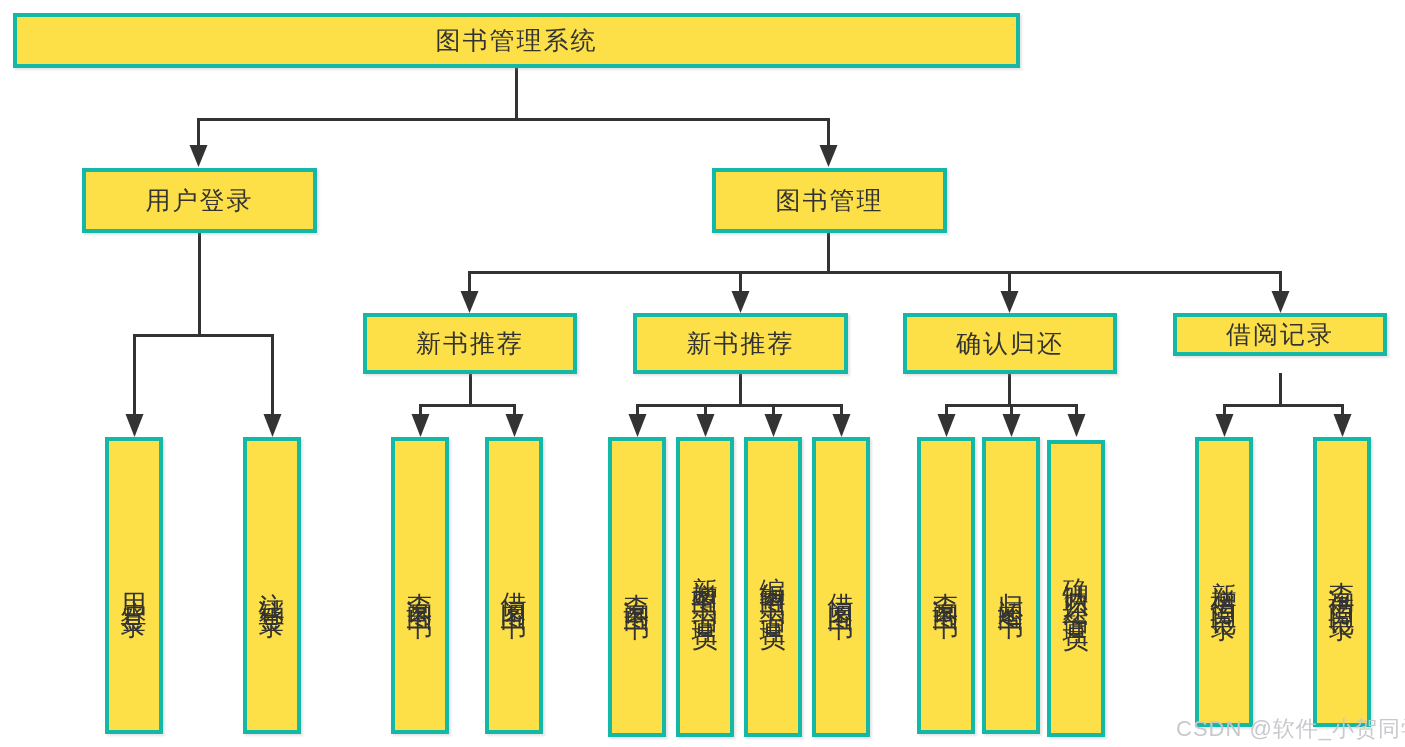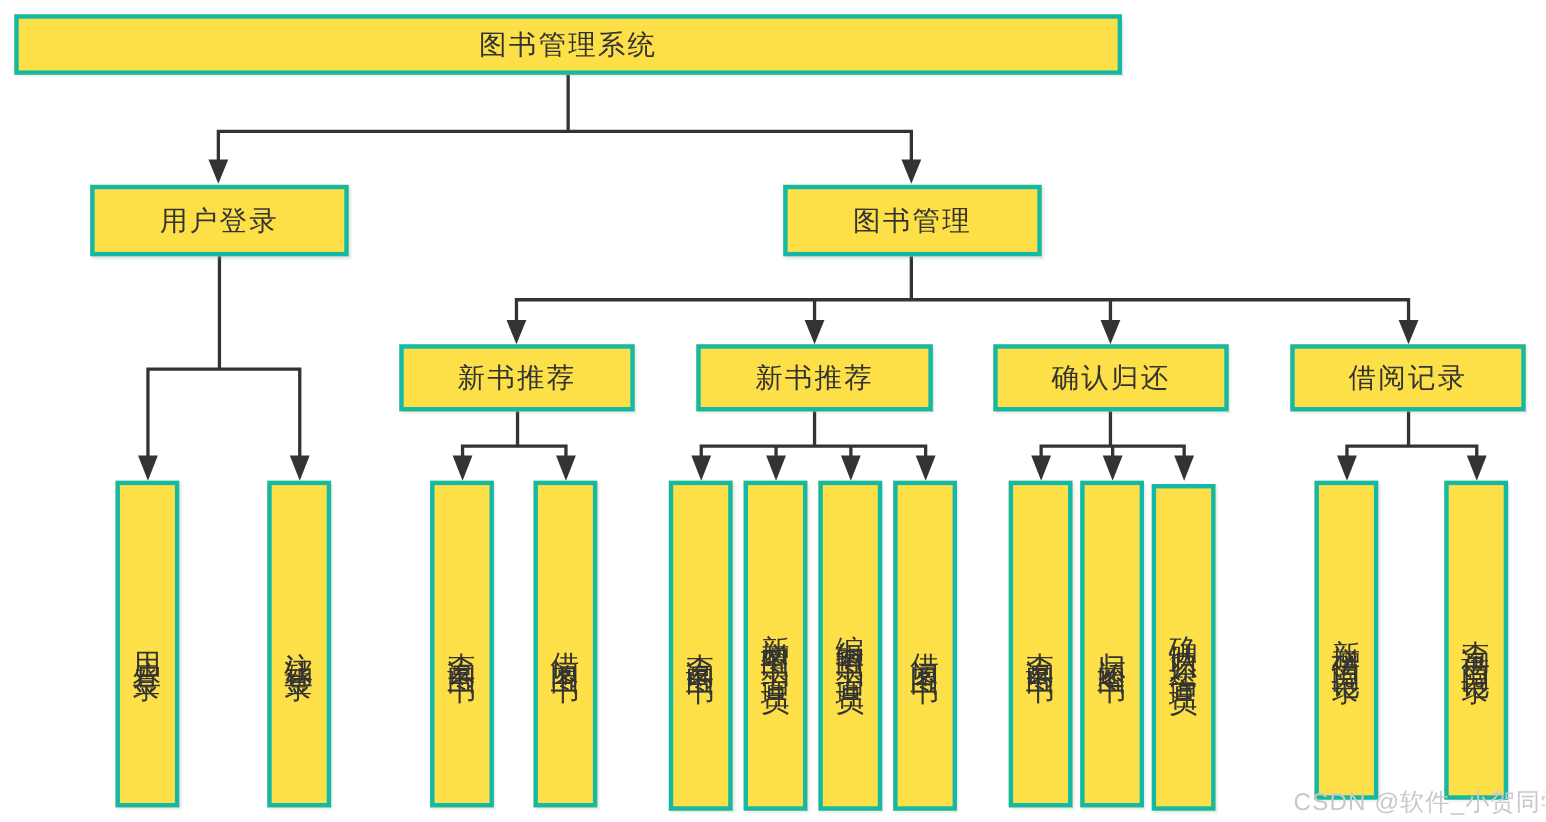--- a/index.html
+++ b/index.html
@@ -125,21 +125,21 @@
 
   <div class="box" style="left:363px; top:313px; width:214px; height:61px;">
     <span class="hlabel">新书推荐</span>
   </div>
   <div class="box" style="left:633px; top:313px; width:215px; height:61px;">
     <span class="hlabel">新书推荐</span>
   </div>
   <div class="box" style="left:903px; top:313px; width:214px; height:61px;">
     <span class="hlabel">确认归还</span>
   </div>
-  <div class="box" style="left:1173px; top:313px; width:214px; height:61px;font-family:Liberation Mono, monospace;">
+  <div class="box" style="left:1173px; top:313px; width:214px; height:43px;font-family:Liberation Mono, monospace;">
     <span class="hlabel">借阅记录</span>
   </div>
 
   <div class="box" style="left:105px; top:437px; width:58px; height:297px;">
     <span class="vlabel">用户登录</span>
   </div>
   <div class="box" style="left:243px; top:437px; width:58px; height:297px;">
     <span class="vlabel">注销登录</span>
   </div>
 

